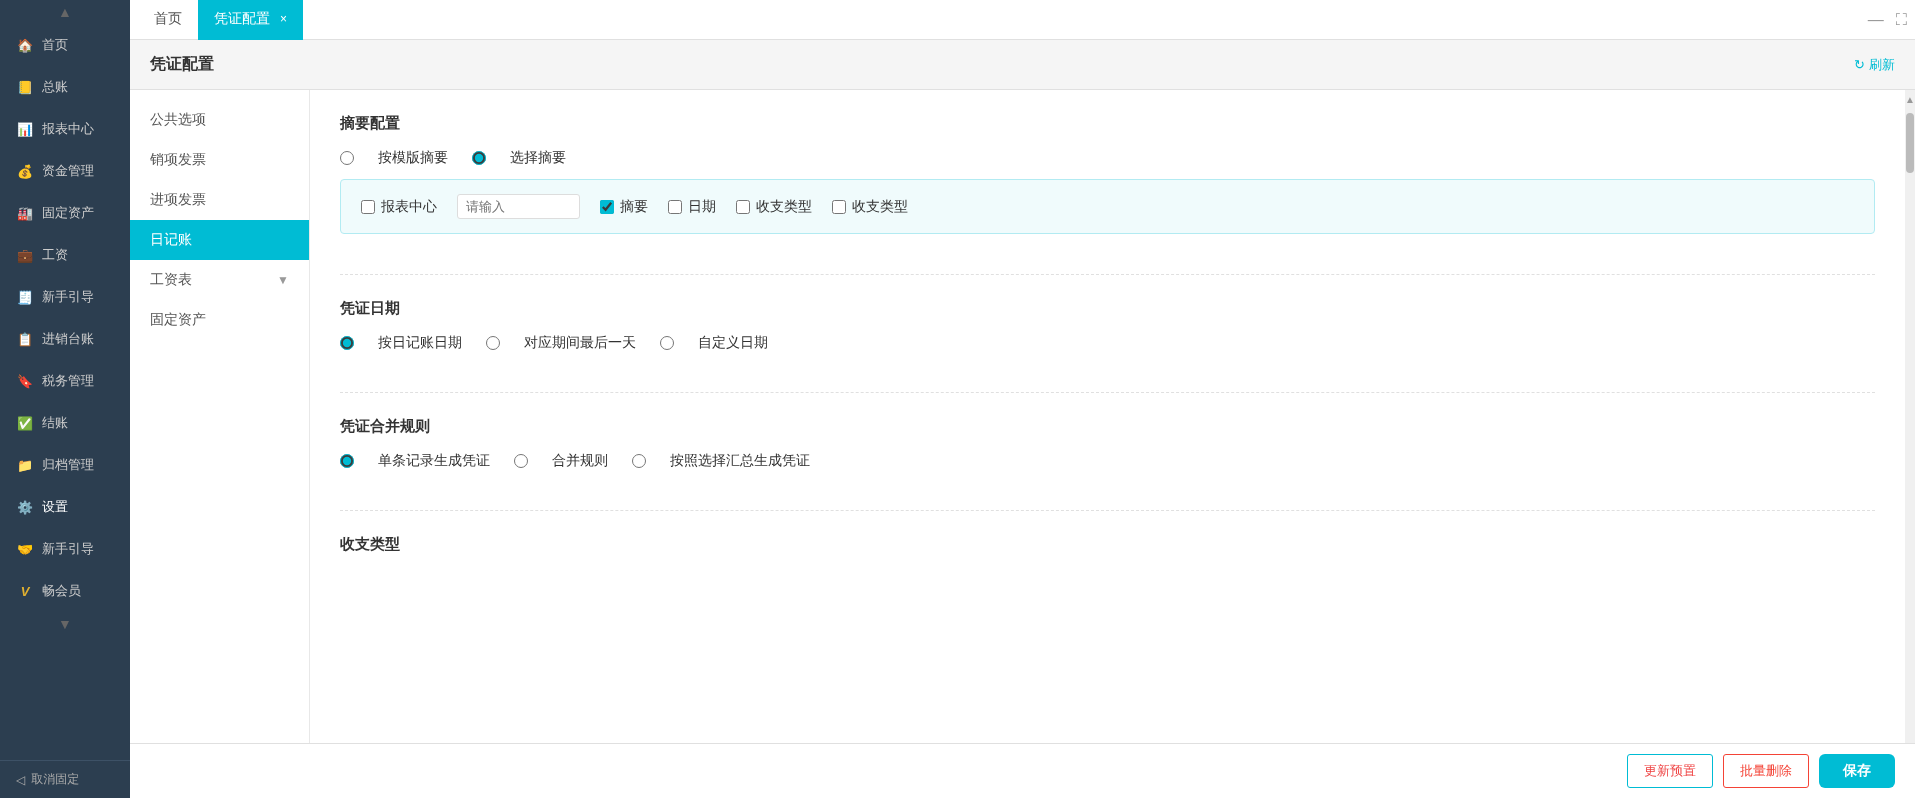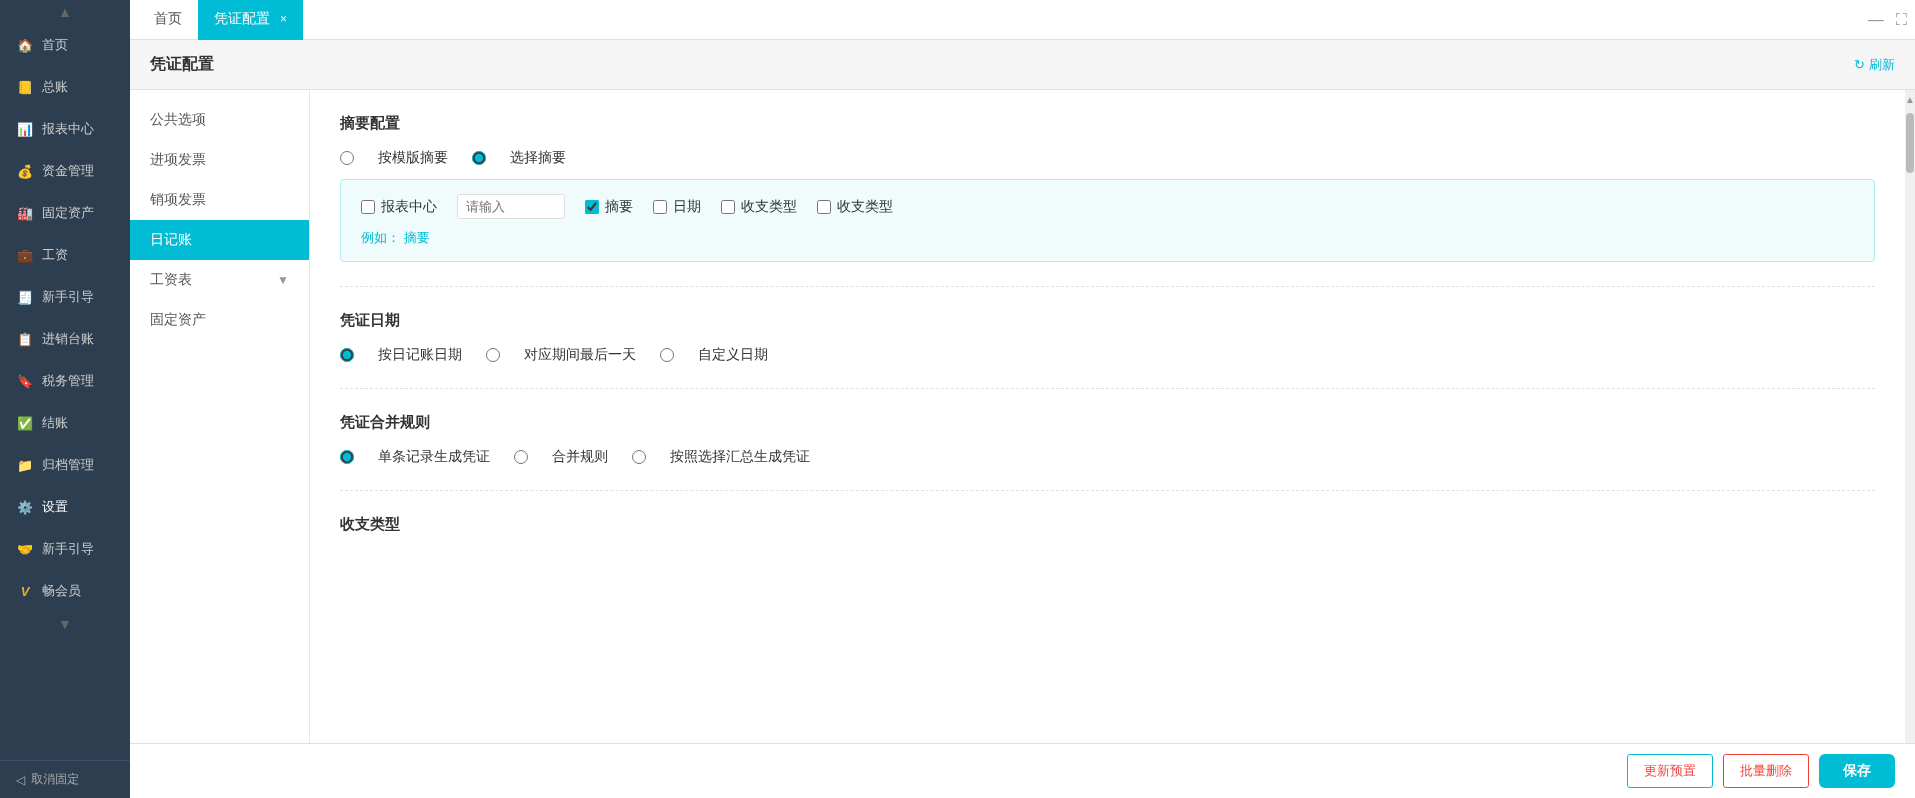--- a/index.html
+++ b/index.html
@@ -154,21 +154,21 @@
     .right-content {
       flex: 1;
       overflow-y: auto;
       padding: 24px 30px;
       background: #fff;
     }
     .right-content::-webkit-scrollbar { width: 8px; }
     .right-content::-webkit-scrollbar-thumb { background: #ccc; border-radius: 4px; }
 
     
-    .section { margin-bottom: 24px; }
+    .section { margin-bottom: 40px; }
     .section-title {
       font-size: 15px;
       font-weight: 600;
       color: #333;
       margin-bottom: 16px;
     }
     .section-divider {
       border: none;
       border-top: 1px dashed #e0e0e0;
       margin: 24px 0;
@@ -223,21 +223,21 @@
       width: 14px;
       height: 14px;
       cursor: pointer;
     }
     .text-input-small {
       border: 1px solid #ddd;
       border-radius: 3px;
       padding: 4px 8px;
       font-size: 13px;
       color: #999;
-      width: 108px;
+      width: 123px;
       outline: none;
     }
     .example-text {
       margin-top: 10px;
       color: #00bcd4;
       font-size: 13px;
     }
 
     
     .bottom-bar {
@@ -401,24 +401,24 @@
     </div>
   </div>
 
   <div class="content-area">
 
     <div class="left-nav">
       <div class="left-nav-item">
         <span>公共选项</span>
       </div>
       <div class="left-nav-item">
+        <span>销项发票</span>
+      </div>
+      <div class="left-nav-item">
         <span>进项发票</span>
-      </div>
-      <div class="left-nav-item">
-        <span>销项发票</span>
       </div>
       <div class="left-nav-item active">
         <span>日记账</span>
       </div>
       <div class="left-nav-item">
         <span>工资表</span>
         <span class="arrow">▼</span>
       </div>
       <div class="left-nav-item">
         <span>固定资产</span>
@@ -459,24 +459,20 @@
               </label>
               <label class="checkbox-item">
                 <input type="checkbox" style="">
                 <span>收支类型</span>
               </label>
               <label class="checkbox-item">
                 <input type="checkbox" style="">
                 <span>收支类型</span>
               </label>
             </div>
-            <div class="example-text">
-              <span>例如：</span>
-              <span>摘要</span>
-            </div>
           </div>
         </div>
 
         <hr class="section-divider">
 
         <div class="section">
           <div class="section-title">凭证日期</div>
           <div class="radio-group">
             <label class="radio-item">
               <input type="radio" name="voucher_date" checked="" style="">

